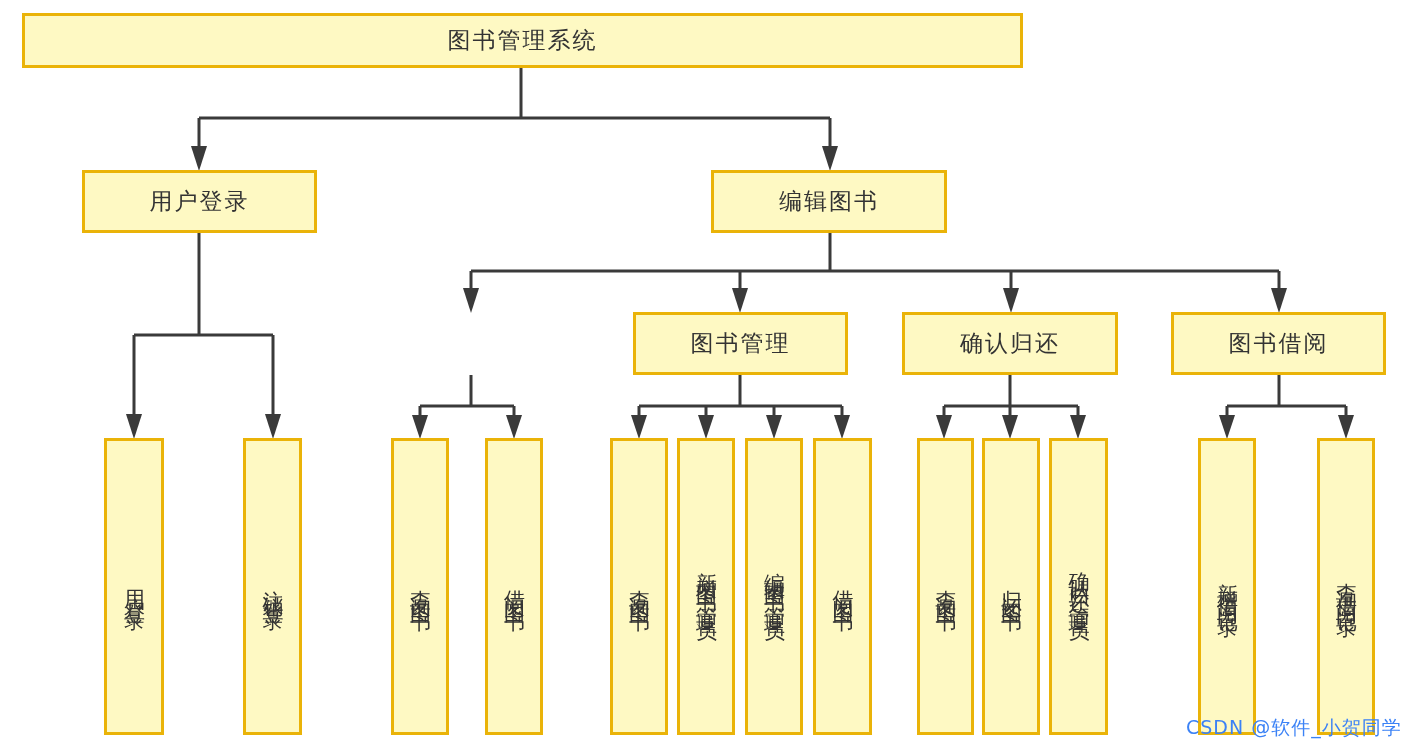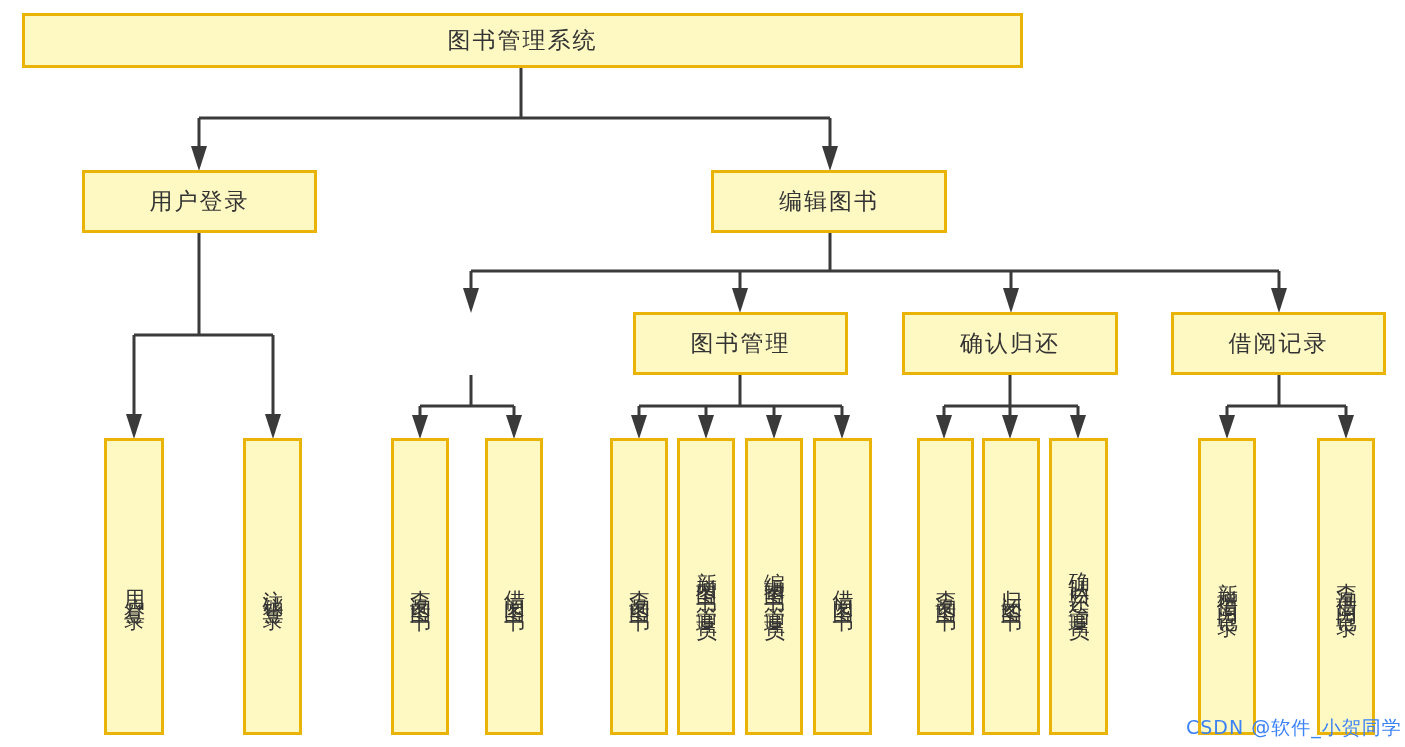--- a/index.html
+++ b/index.html
@@ -104,21 +104,21 @@
     <span>编辑图书</span>
   </div>
 
   <div class="node h" style="left:633px; top:312px; width:215px; height:63px">
     <span>图书管理</span>
   </div>
   <div class="node h" style="left:902px; top:312px; width:216px; height:63px">
     <span>确认归还</span>
   </div>
   <div class="node h" style="left:1171px; top:312px; width:215px; height:63px">
-    <span>借阅记录</span>
+    <span>图书借阅</span>
   </div>
 
   <div class="node v" style="left:104px; top:438px; width:60px; height:297px">
     <span>用户登录</span>
   </div>
   <div class="node v" style="left:243px; top:438px; width:59px; height:297px">
     <span>注销登录</span>
   </div>
 
   <div class="node v" style="left:391px; top:438px; width:58px; height:297px">

